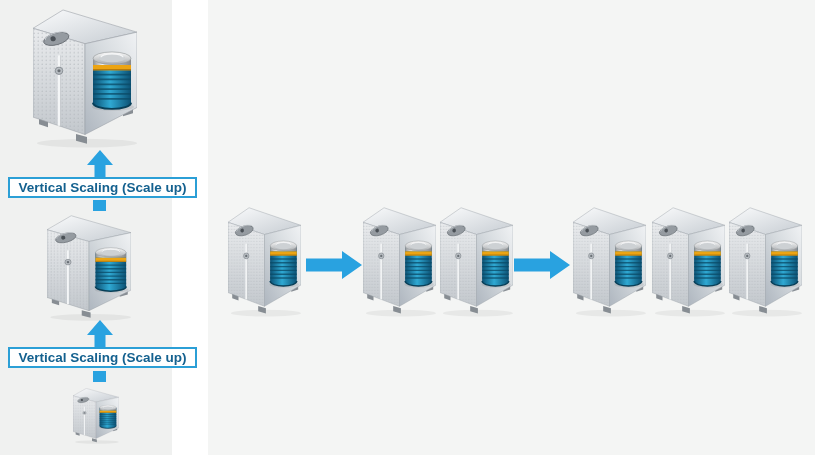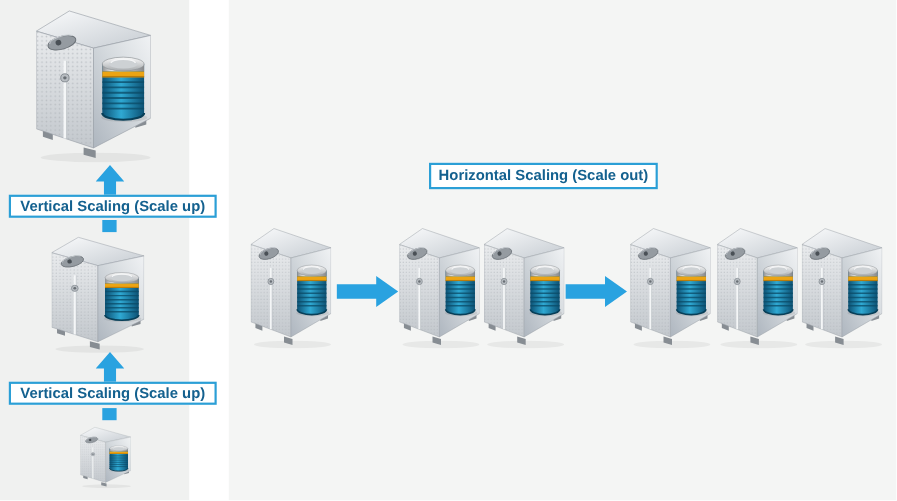--- a/index.html
+++ b/index.html
@@ -125,23 +125,20 @@
     </div>
 
     <div class="stub" style="left:93px;top:371px;width:13px;height:11px"></div>
 
     <svg class="server" style="left:73px;top:388px;width:46px;height:56px" viewBox="0 0 104 144" preserveAspectRatio="none">
         <use href="#server"></use>
       </svg>
   </section>
 
   <section class="panel right">
-    <div class="scale-label" style="left:182px;top:148px;width:208px;height:24px">
-      <span>Horizontal Scaling (Scale out)</span>
-    </div>
 
     <svg class="server" style="left:20px;top:207px;width:73px;height:110px" viewBox="0 0 104 144" preserveAspectRatio="none">
         <use href="#server"></use>
       </svg>
 
     <svg class="arrow" style="left:98px;top:251px" width="56" height="28" viewBox="0 0 56 28">
         <use href="#arrowRight" fill="currentColor"></use>
       </svg>
 
     <svg class="server" style="left:155px;top:207px;width:73px;height:110px" viewBox="0 0 104 144" preserveAspectRatio="none">

